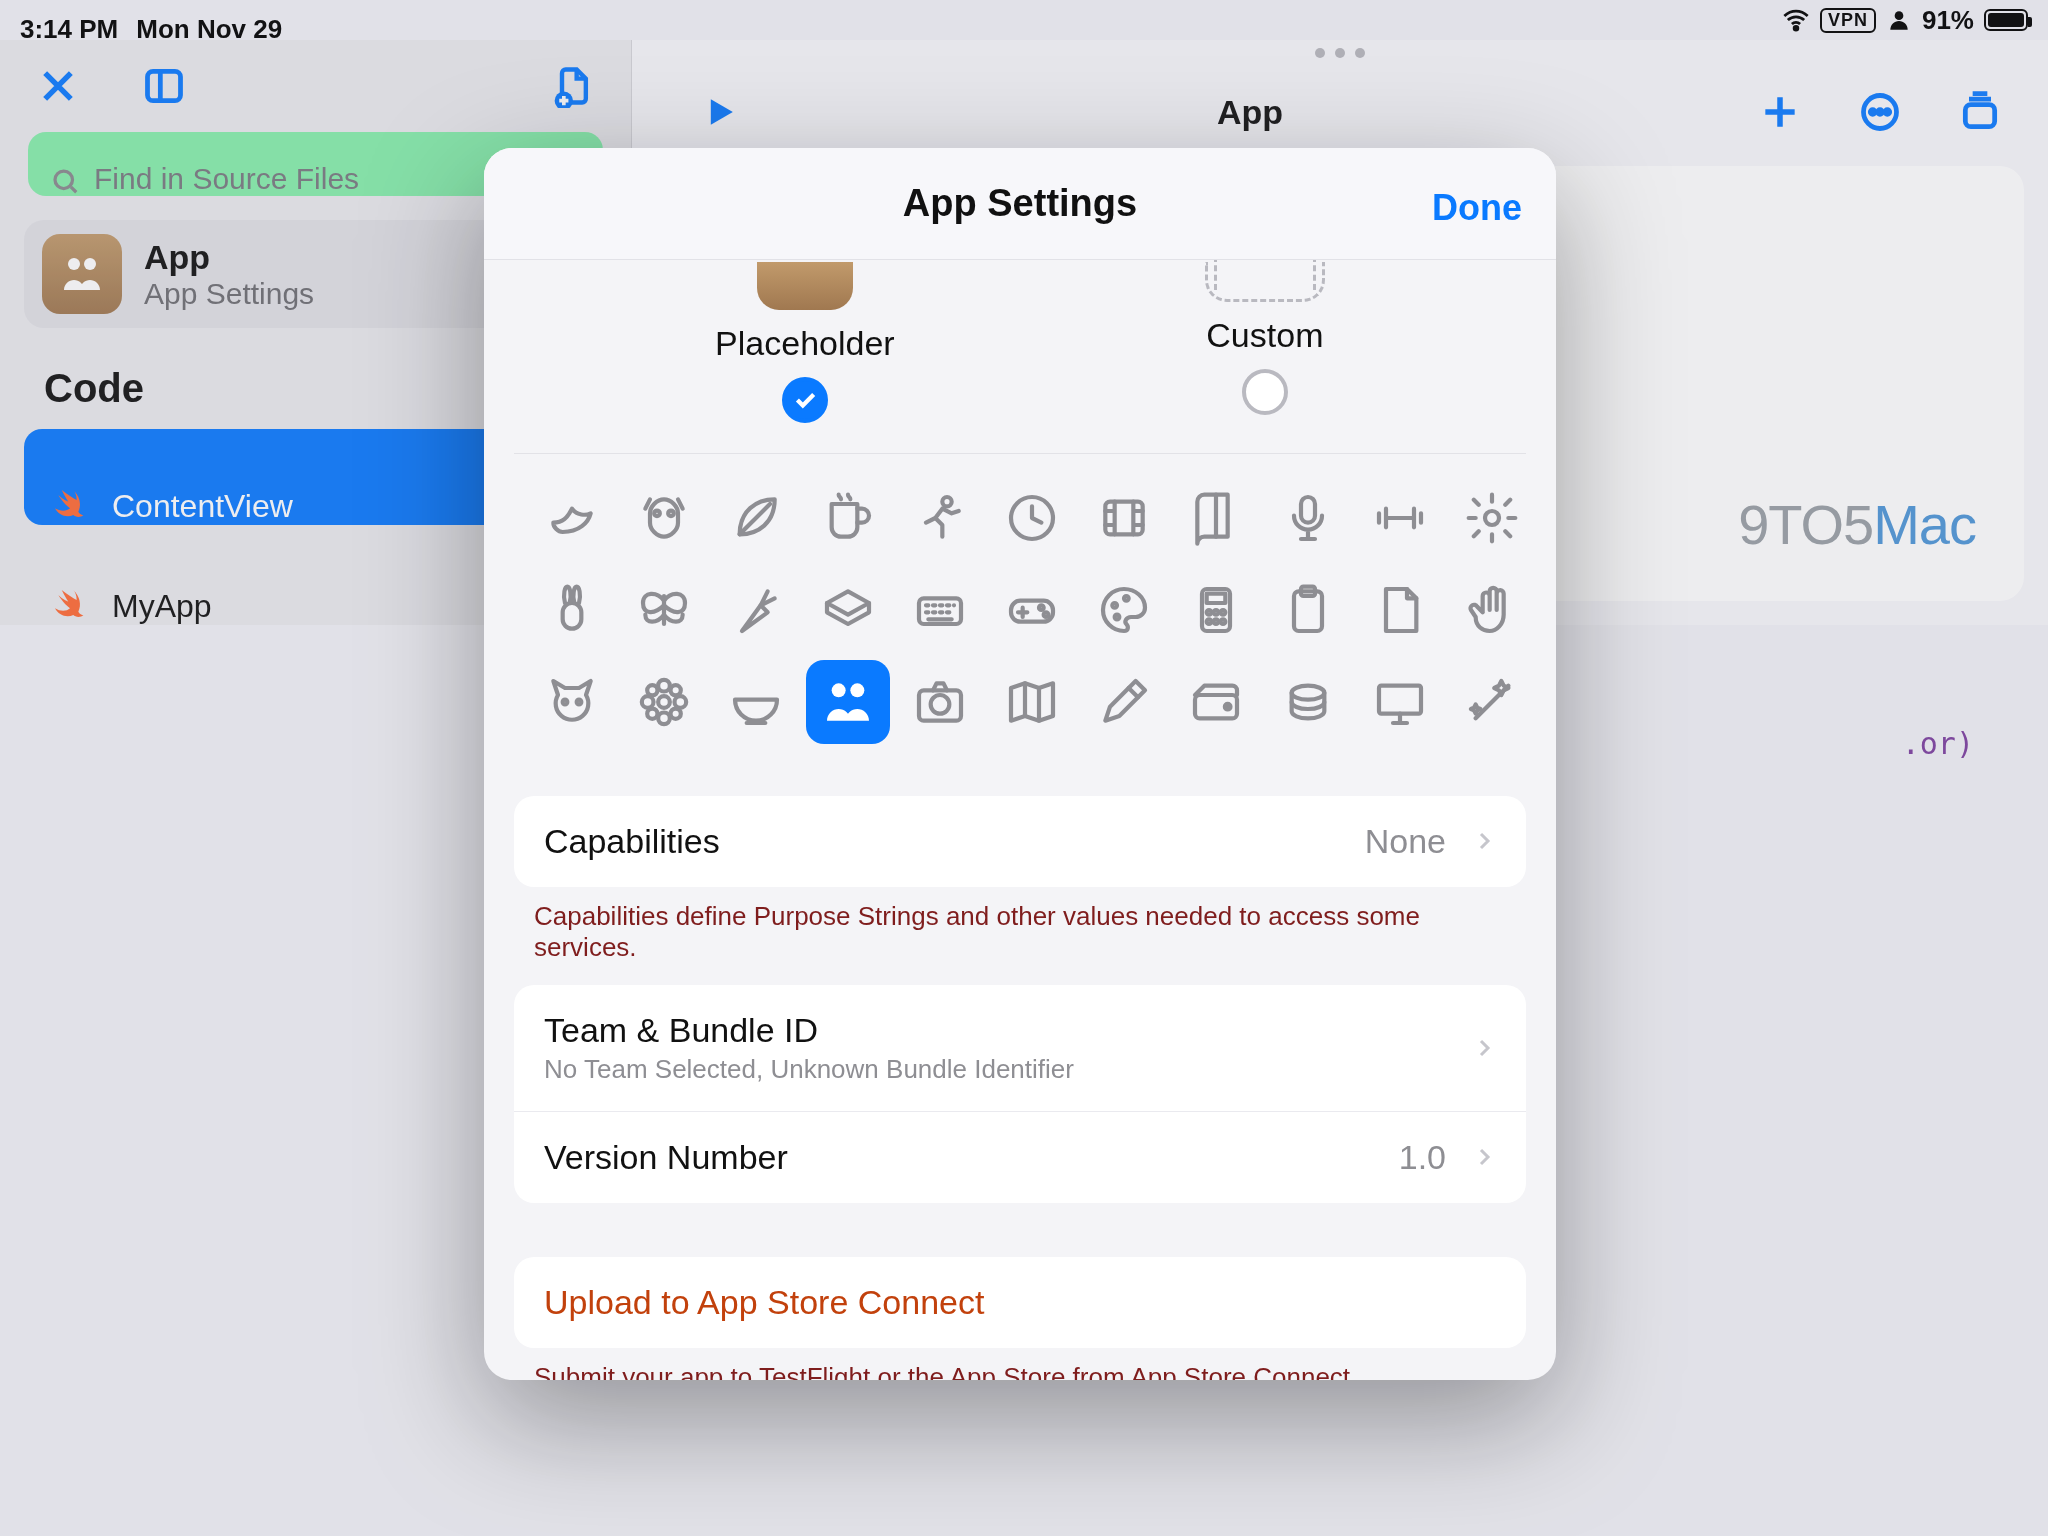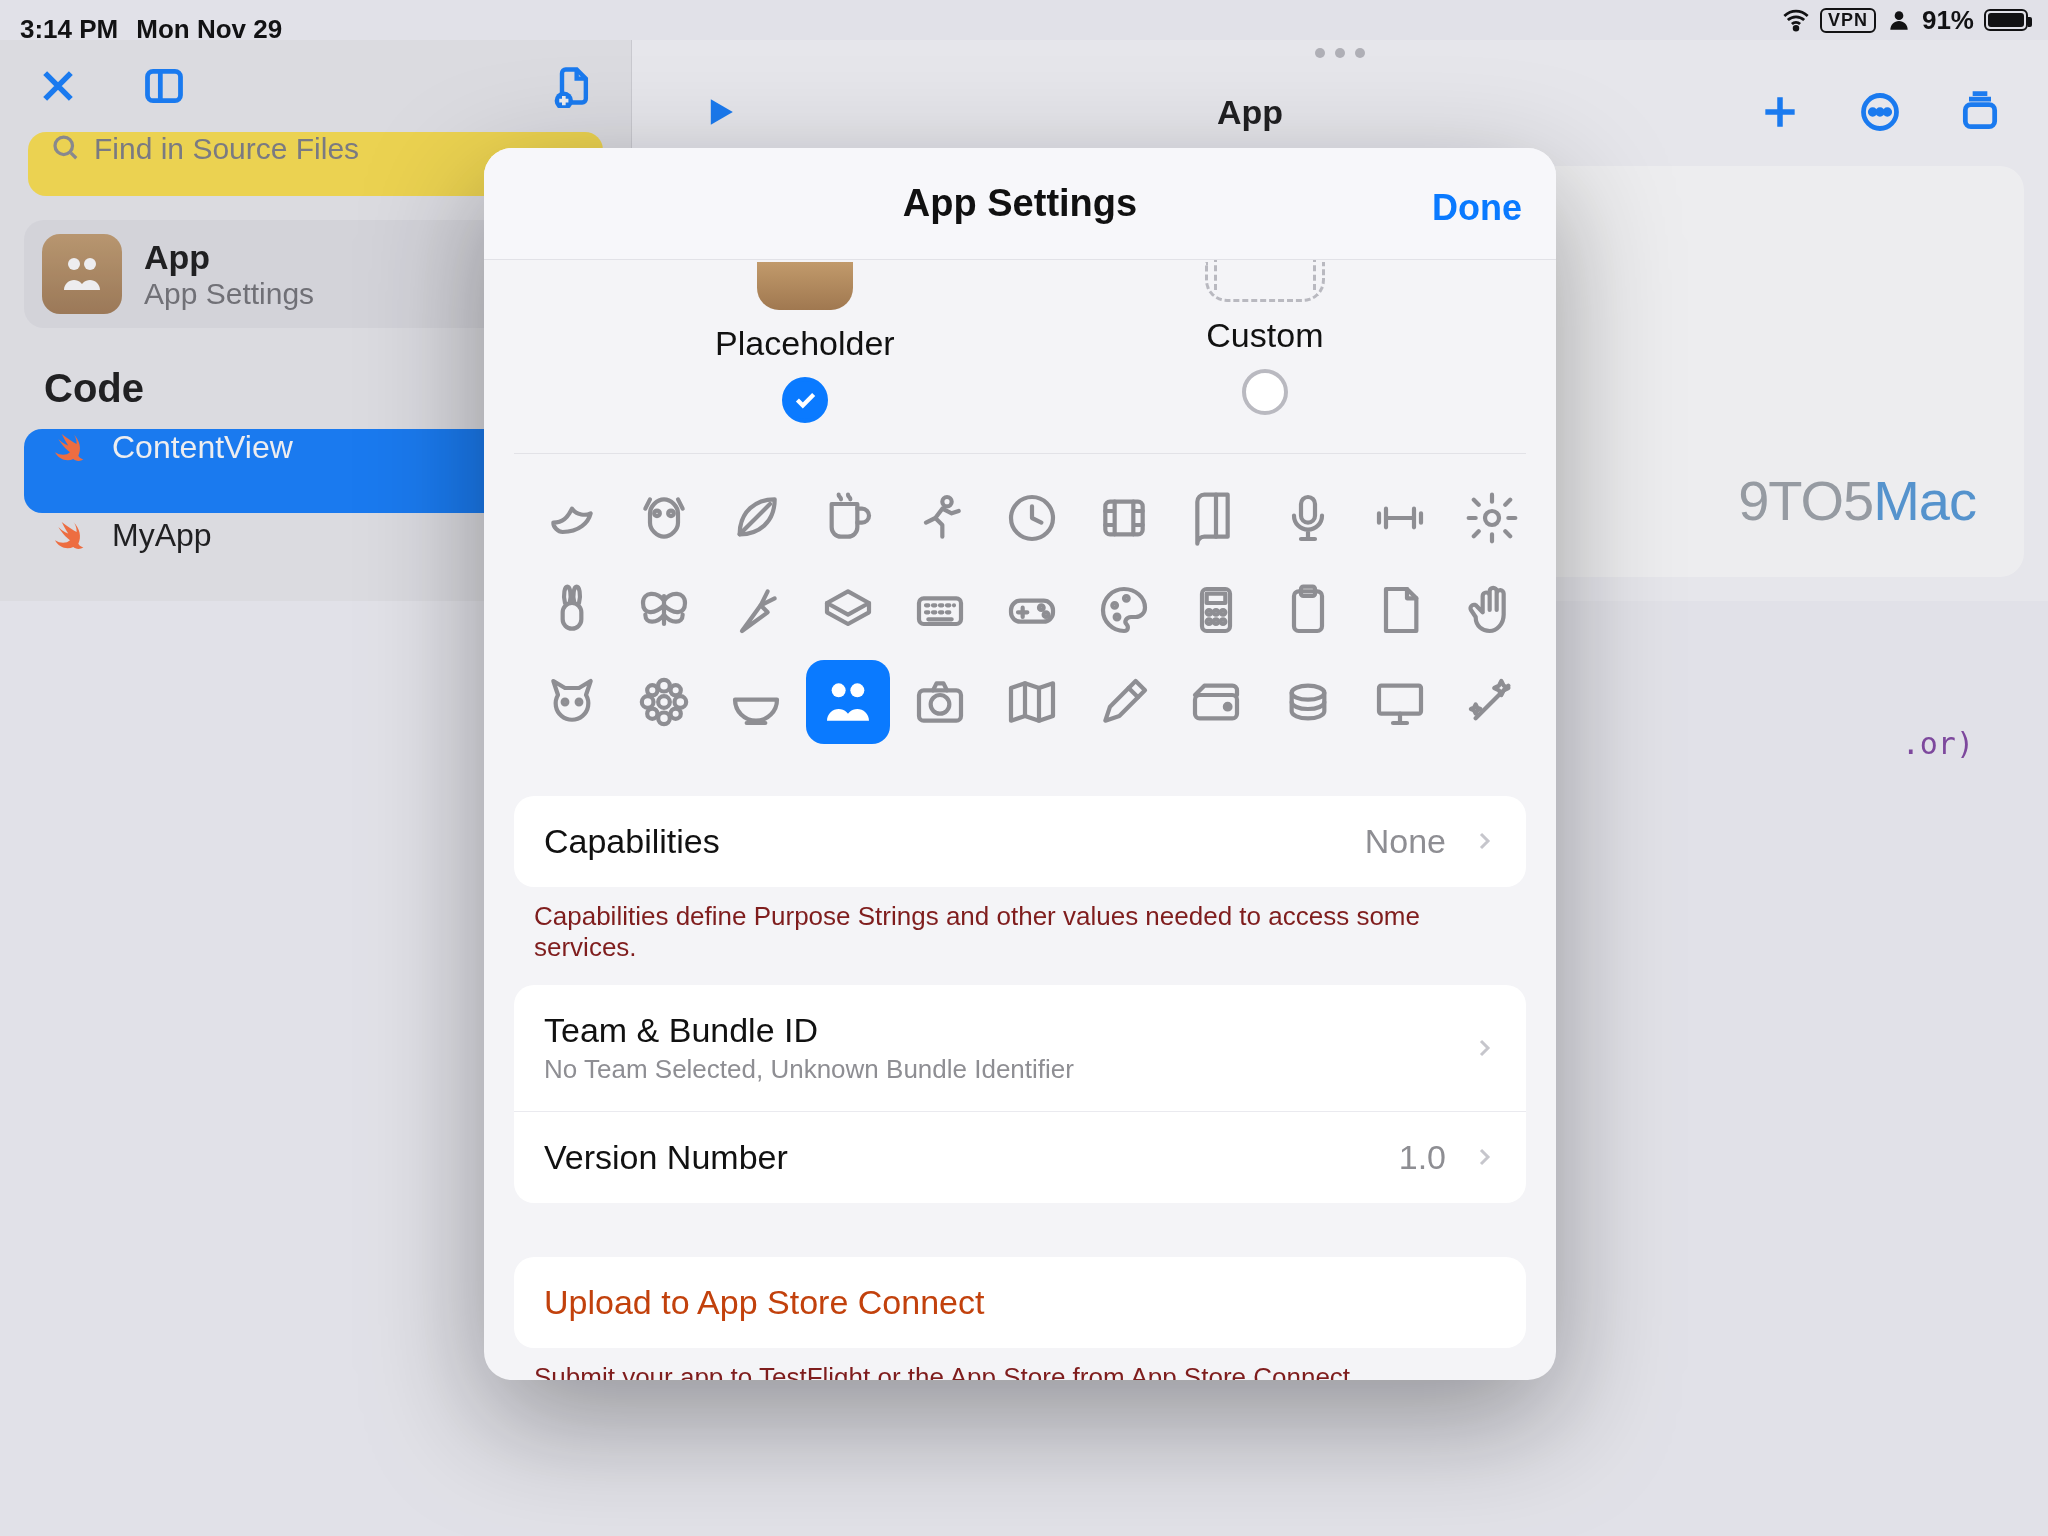--- a/index.html
+++ b/index.html
@@ -14,30 +14,30 @@
   .battery-fill { position:absolute; left:2px; top:2px; bottom:2px; width: 90%; background:#000; border-radius:3px;}
   .wifi-icon svg, .person-icon svg { display:block; }
   
   .app { display:flex; height: calc(100% - 40px); }
   .sidebar { width: 632px; background: #eaeaee; border-right: 1px solid #d5d5da; display:flex; flex-direction:column; }
   .sidebar-toolbar { height: 92px; display:flex; align-items:center; justify-content:space-between; padding: 0 30px; }
   .tool-group-left { display:flex; gap: 50px; align-items:center; }
   .icon-btn { width:56px; height:56px; display:flex; align-items:center; justify-content:center; color:#0a7aff; }
   .icon-btn svg { width: 44px; height: 44px; }
   .search-wrap { padding: 0 28px 18px; }
-  .search { background:#fde047; border-radius: 18px; height: 64px; display:flex; align-items:flex-start; padding: 0 22px; gap: 14px; color:#7a7a80; font-size: 30px; }
+  .search { background:#86efac; border-radius: 18px; height: 64px; display:flex; align-items:flex-end; padding: 0 22px; gap: 14px; color:#7a7a80; font-size: 30px; }
   .search svg { width:30px; height:30px; color:#8a8a8e;}
   .project-row { margin: 6px 24px 28px; background:#e1e1e6; border-radius: 20px; padding: 14px 18px; display:flex; align-items:center; gap: 22px; }
   .project-icon { width: 80px; height: 80px; border-radius: 18px; background: linear-gradient(180deg,#c19a6b,#a07850); display:flex; align-items:center; justify-content:center; color:#fff;}
   .project-icon svg{ width:48px; height:48px;}
   .project-texts .title { font-size: 34px; font-weight:600; color:#111;}
   .project-texts .subtitle { font-size: 30px; color:#6e6e73;}
   .section-header { font-size: 40px; font-weight:700; padding: 10px 44px 18px; color:#111;}
   .file-list { display:flex; flex-direction:column; padding: 0 24px; gap:4px;}
-  .file-item { height: 84px; border-radius: 18px; display:flex; align-items:flex-start; gap: 22px; padding: 0 26px; font-size: 32px; color:#111;}
+  .file-item { height: 96px; border-radius: 18px; display:flex; align-items:flex-end; gap: 22px; padding: 0 26px; font-size: 32px; color:#111;}
   .file-item.selected { background:#0a7aff; color:#fff;}
   .swift-icon { width:40px; height:40px; }
   
   .main { flex:1; display:flex; flex-direction:column; background:#f7f7fb; position:relative; }
   .top-handle { height: 26px; display:flex; justify-content:center; align-items:center; }
   .dots { display:flex; gap:10px;}
   .dots span { width:10px; height:10px; border-radius:50%; background:#b7b7bd;}
   .main-toolbar { height: 92px; display:flex; align-items:center; justify-content:space-between; padding: 0 40px 0 60px; }
   .main-title { font-size: 34px; font-weight:700; color:#111;}
   .main-right-tools { display:flex; gap: 44px; align-items:center;}

